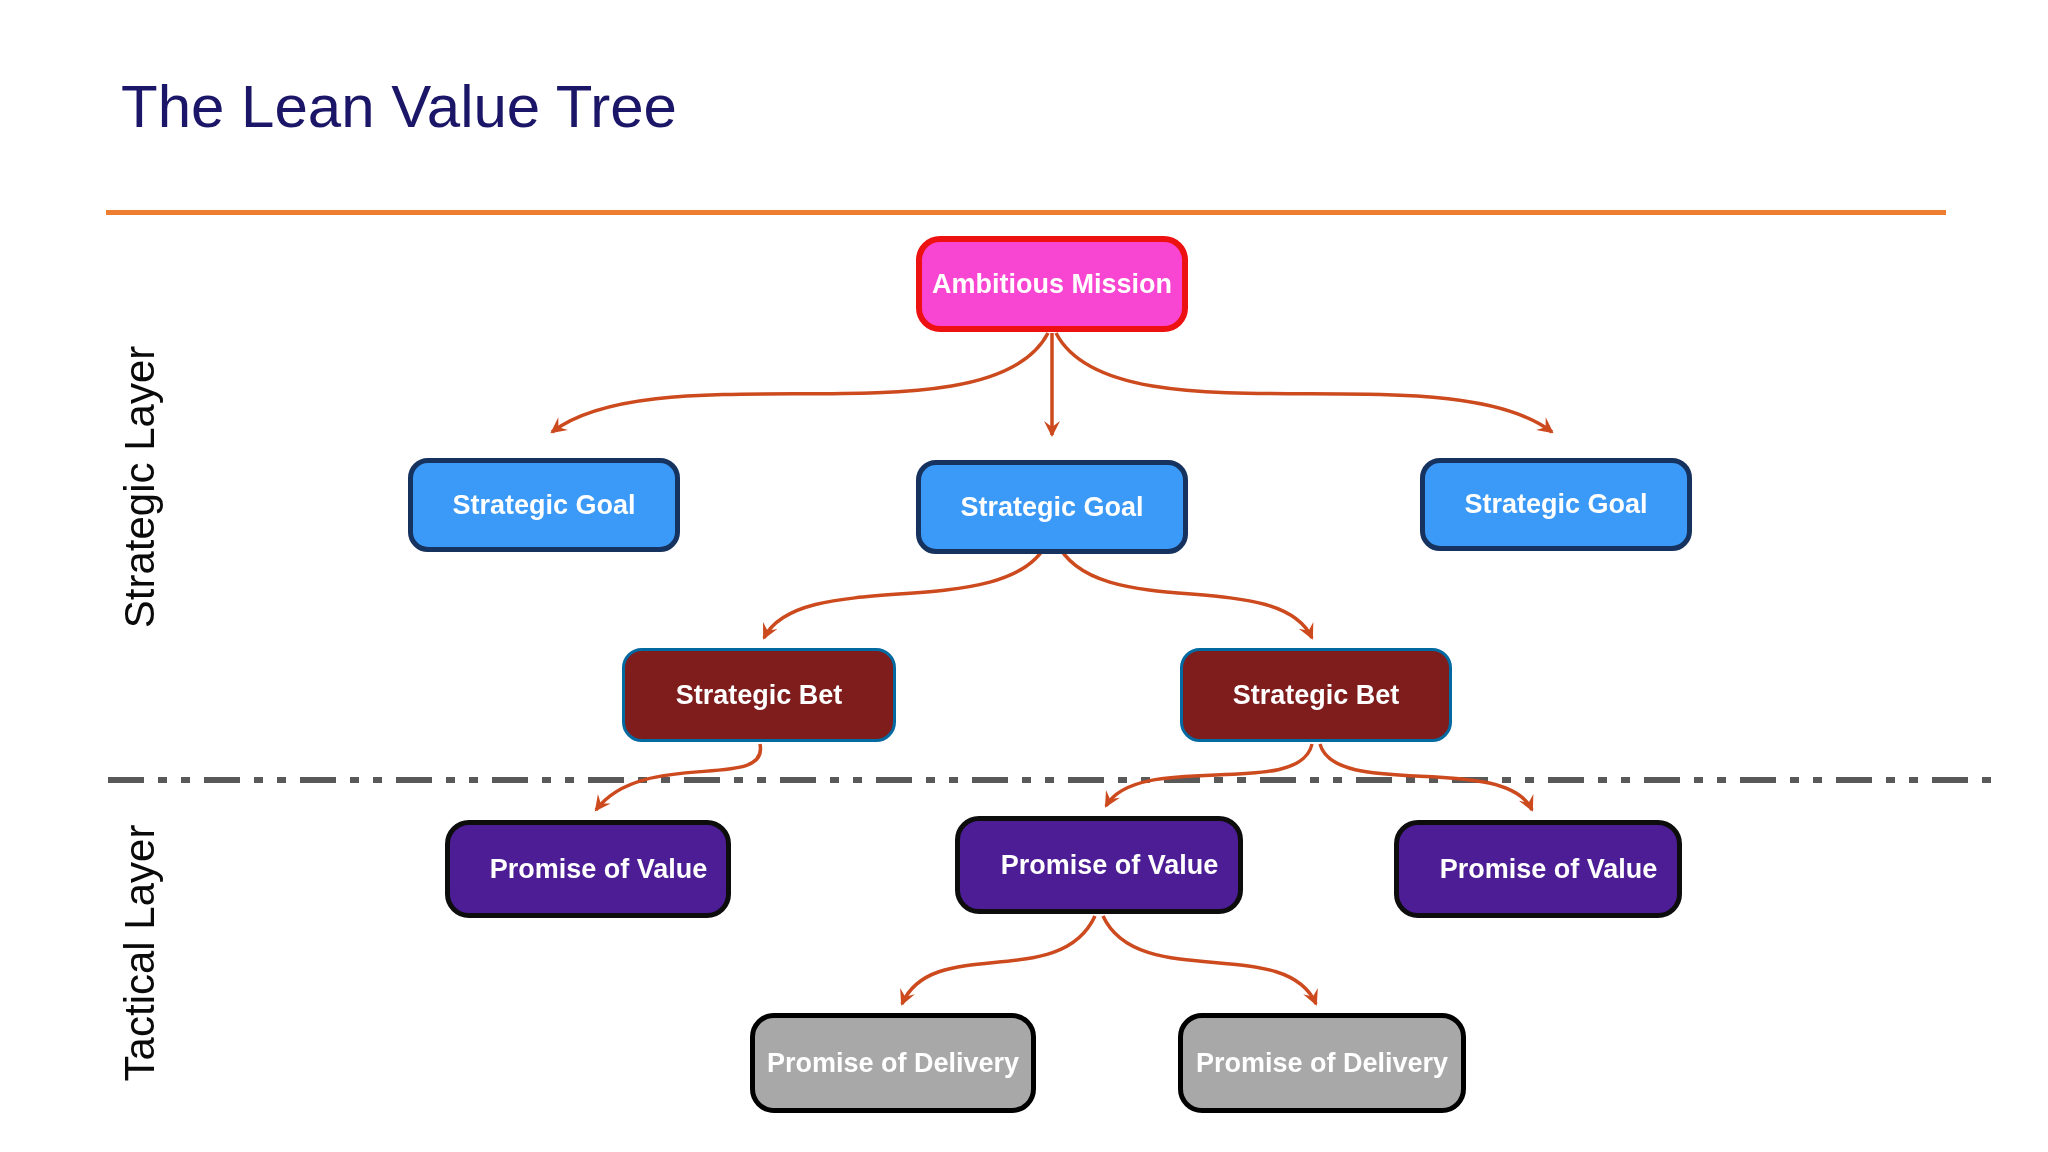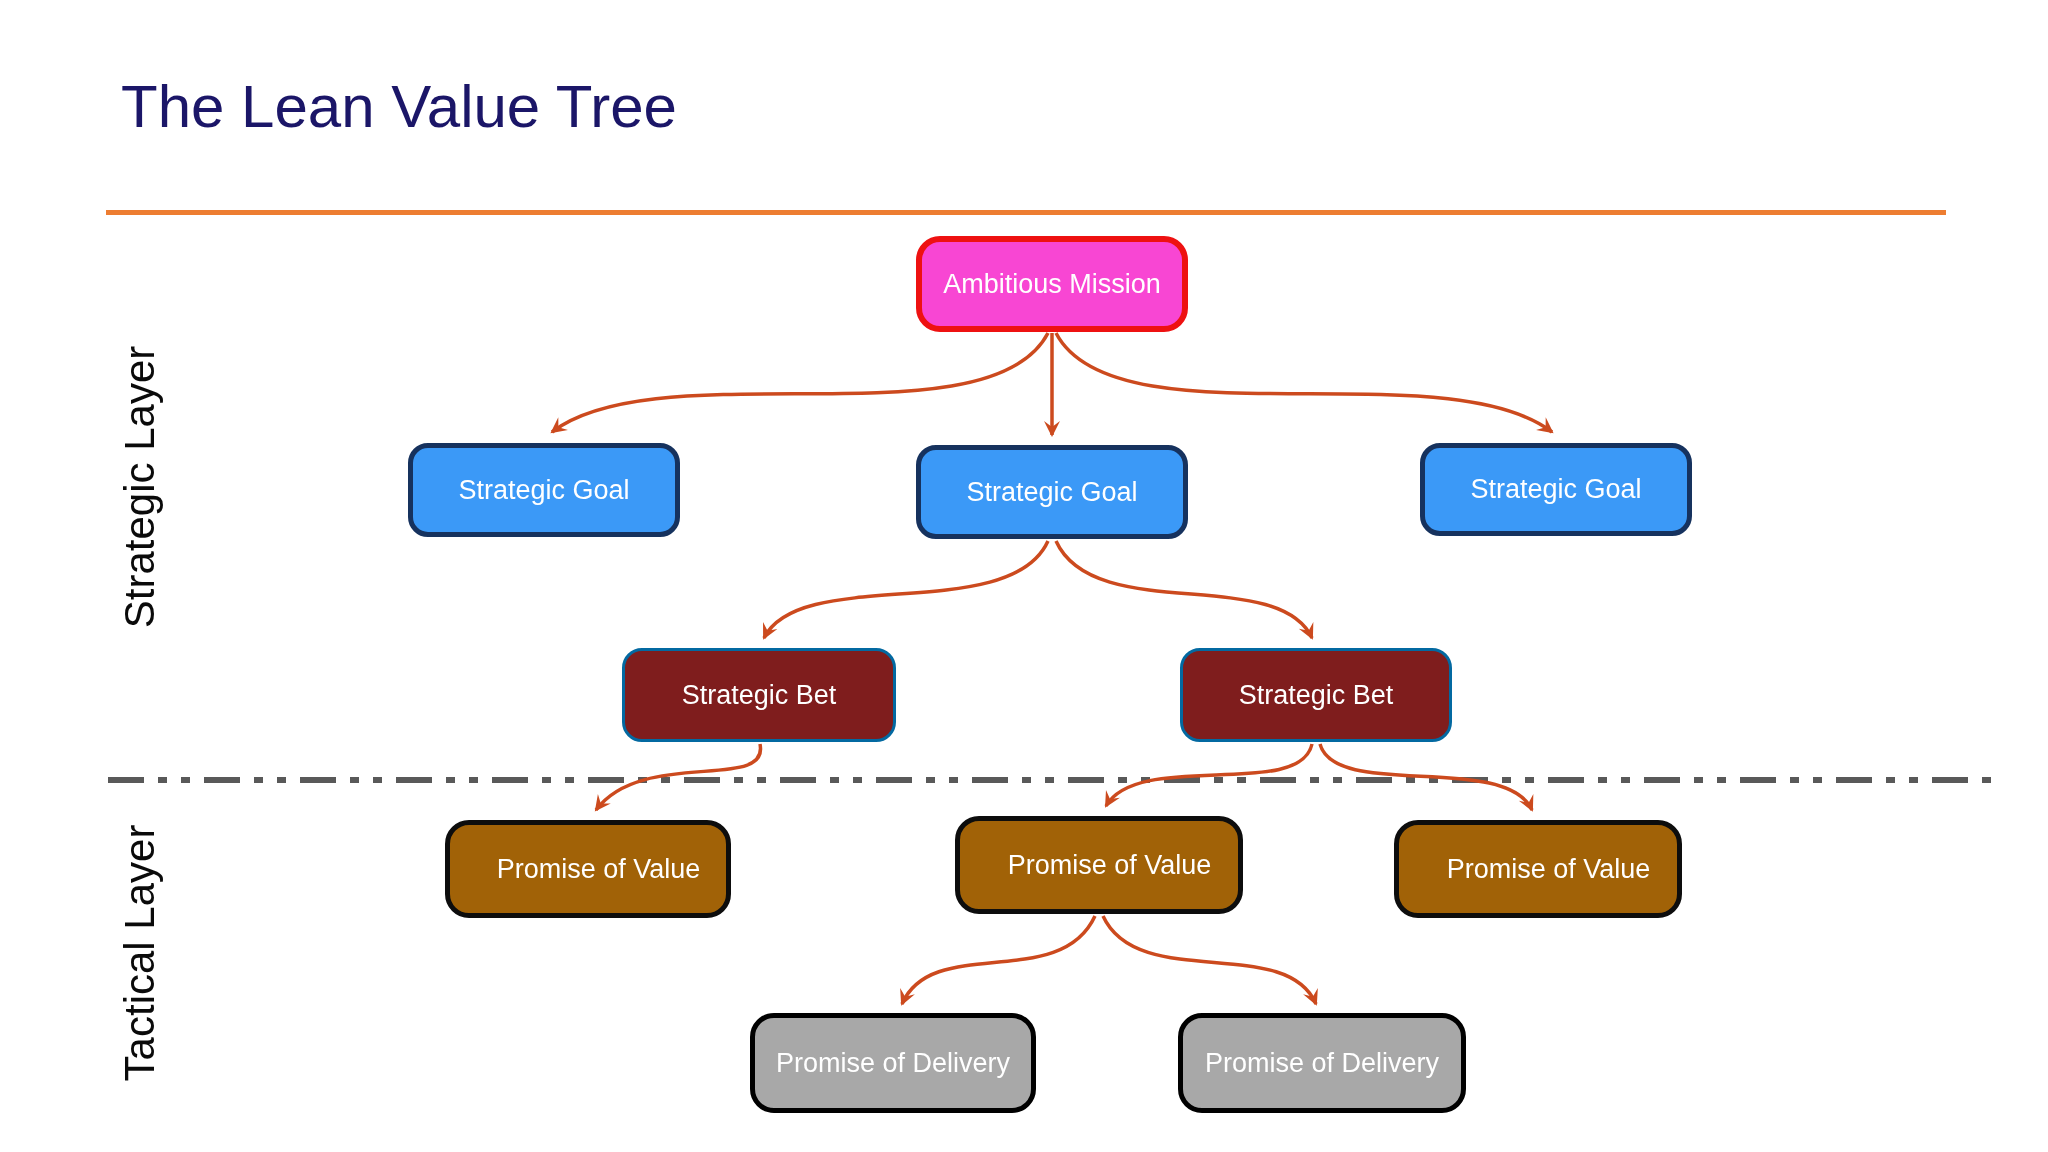--- a/index.html
+++ b/index.html
@@ -20,32 +20,32 @@
     transform-origin:center center;white-space:nowrap;
     font-size:42px;color:#0a0a0a;font-weight:400;
   }
   .layer-label.strategic{left:140px;top:487px;}
   .layer-label.tactical{left:140px;top:953px;}
 
   .edges{position:absolute;left:0;top:0;width:2048px;height:1152px;pointer-events:none;}
 
   .node{
     position:absolute;display:flex;align-items:center;justify-content:center;
-    border-radius:20px;color:#ffffff;font-weight:400;font-size:27px;
+    border-radius:20px;color:#ffffff;font-weight:700;font-size:27px;
     text-align:center;box-sizing:border-box;
   }
   .node.mission{left:916px;top:236px;width:272px;height:96px;background:#f846d3;border:6px solid #ee1111;border-radius:24px;}
-  .node.goal{background:#3b99f7;border:5px solid #16325e;}
+  .node.goal{background:#3b99f7;border:5px solid #16325e;margin-top:15px;}
   .node.goal.g0{left:408px;top:443px;width:272px;height:94px;}
   .node.goal.g1{left:916px;top:445px;width:272px;height:94px;}
   .node.goal.g2{left:1420px;top:443px;width:272px;height:93px;}
   .node.bet{background:#7f1d1d;border:3px solid #0369a1;}
   .node.bet.b0{left:622px;top:648px;width:274px;height:94px;}
   .node.bet.b1{left:1180px;top:648px;width:272px;height:94px;}
-  .node.pov{background:#a16207;border:5px solid #0d0d0d;border-radius:24px;padding-left:21px;}
+  .node.pov{background:#4c1d95;border:5px solid #0d0d0d;border-radius:24px;padding-left:21px;}
   .node.pov.v0{left:445px;top:820px;width:286px;height:98px;}
   .node.pov.v1{left:955px;top:816px;width:288px;height:98px;}
   .node.pov.v2{left:1394px;top:820px;width:288px;height:98px;}
   .node.pod{background:#a8a8a8;border:5px solid #000000;border-radius:24px;}
   .node.pod.d0{left:750px;top:1013px;width:286px;height:100px;}
   .node.pod.d1{left:1178px;top:1013px;width:288px;height:100px;}
 </style>
 </head>
 <body>
 

